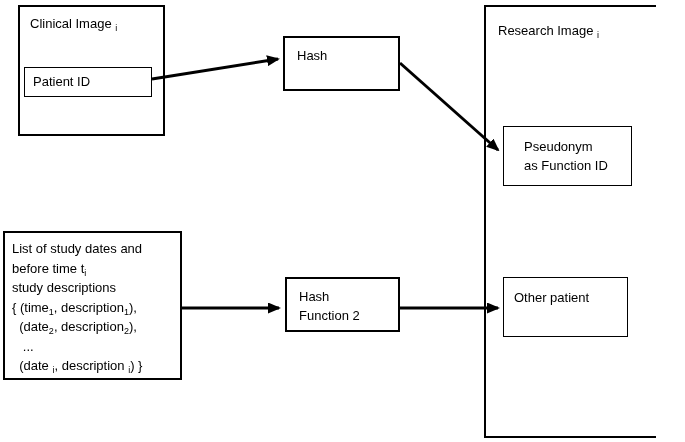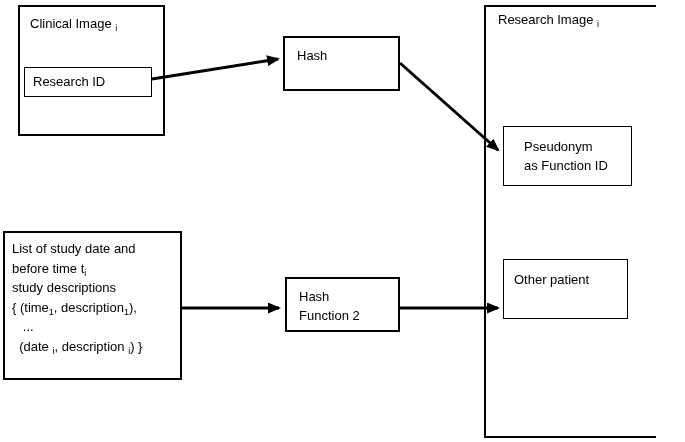--- a/index.html
+++ b/index.html
@@ -30,64 +30,65 @@
   .seg-line { white-space: pre; }
   sub {
     font-size: 9px;
     line-height: 0;
     vertical-align: -3px;
   }
   
   #clinical-box   { left: 18px;  top: 5px;   width: 147px; height: 131px; padding: 7px 0 0 10px; }
   #patient-box    { left: 24px;  top: 67px;  width: 128px; height: 30px;  padding: 4px 0 0 8px; }
   #hash1-box      { left: 283px; top: 36px;  width: 117px; height: 55px;  padding: 8px 0 0 12px; }
-  #research-box   { left: 484px; top: 5px;   width: 199px; height: 433px; padding: 3px 0 0 12px; }
+  #research-box   { left: 484px; top: 5px;   width: 199px; height: 433px; padding: 14px 0 0 12px; }
   #pseudonym-box  { left: 503px; top: 126px; width: 129px; height: 60px;  padding: 10px 0 0 20px; }
   #studylist-box  { left: 3px;   top: 231px; width: 179px; height: 149px; padding: 6px 0 0 7px; line-height: 19.5px; }
   #hash2-box      { left: 285px; top: 277px; width: 115px; height: 55px;  padding: 8px 0 0 12px; }
-  #otherpat-box   { left: 503px; top: 259px; width: 125px; height: 60px;  padding: 10px 0 0 10px; }
+  #otherpat-box   { left: 503px; top: 277px; width: 125px; height: 60px;  padding: 10px 0 0 10px; }
   
   .arrow-layer {
     position: absolute;
     left: 0; top: 0;
     width: 685px; height: 442px;
     pointer-events: none;
   }
 </style>
 </head>
 <body>
 
 <div class="canvas">
 
   <div class="box" id="clinical-box">
     <div class="title-line"><span>Clinical Image </span><sub>i</sub></div>
   </div>
 
   <div class="box thin" id="patient-box">
-    <div>Research ID</div>
+    <div>Patient ID</div>
   </div>
 
   <div class="box" id="hash1-box">
     <div>Hash</div>
   </div>
 
   <div class="box" id="research-box">
     <div class="title-line"><span>Research Image </span><sub>i</sub></div>
   </div>
 
   <div class="box thin" id="pseudonym-box">
     <div>Pseudonym</div>
     <div>as Function ID</div>
   </div>
 
   <div class="box" id="studylist-box">
-    <div class="seg-line"><span>List of study date and</span></div>
+    <div class="seg-line"><span>List of study dates and</span></div>
     <div class="seg-line"><span>before time t</span><sub>i</sub></div>
     <div class="seg-line"><span>study descriptions</span></div>
     <div class="seg-line"><span>{ (time</span><sub>1</sub><span>, description</span><sub>1</sub><span>),</span></div>
+    <div class="seg-line"><span>  (date</span><sub>2</sub><span>, description</span><sub>2</sub><span>),</span></div>
     <div class="seg-line"><span>   ...</span></div>
     <div class="seg-line"><span>  (date </span><sub>i</sub><span>, description </span><sub>i</sub><span>) }</span></div>
   </div>
 
   <div class="box" id="hash2-box">
     <div>Hash</div>
     <div>Function 2</div>
   </div>
 
   <div class="box thin" id="otherpat-box">

